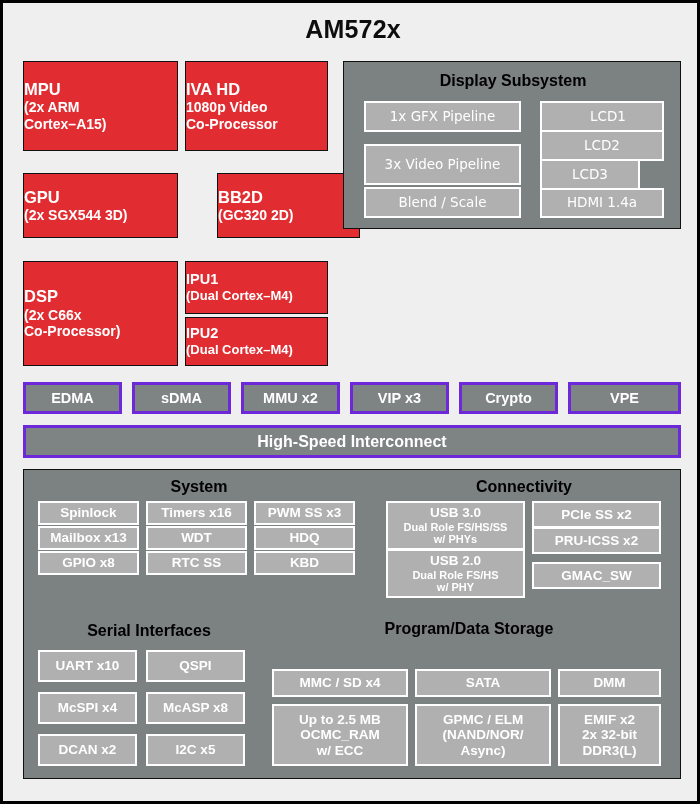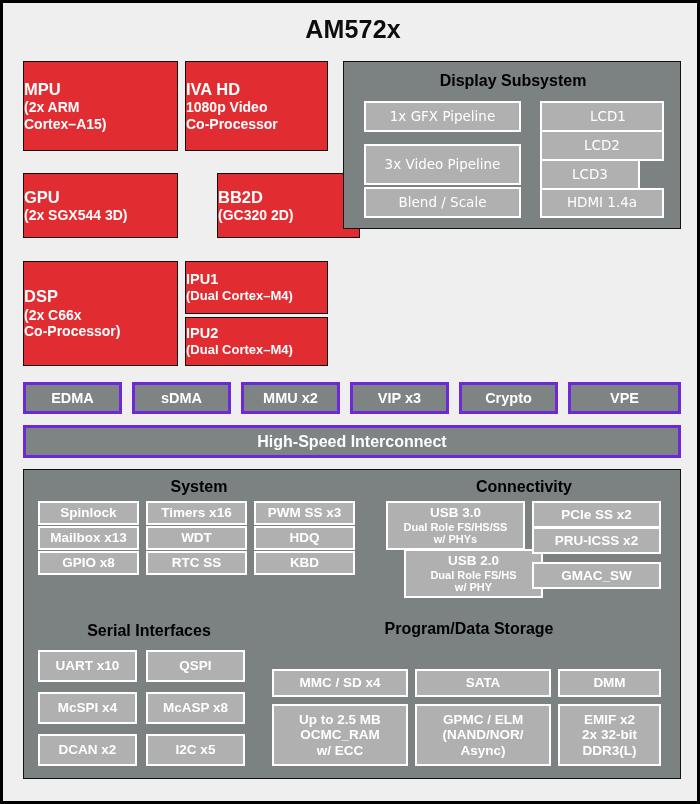--- a/index.html
+++ b/index.html
@@ -162,21 +162,21 @@
     <div class="abs chip" style="left:122px;top:81px;width:101px;height:24px;">RTC SS</div>
     <div class="abs chip" style="left:230px;top:81px;width:101px;height:24px;">KBD</div>
 
     <div class="panel-title" style="left:355px;top:8px;width:290px;">Connectivity</div>
 
     <div class="abs chip" style="left:362px;top:31px;width:139px;height:49px;">
       <div>USB 3.0</div>
       <div class="sub">Dual Role FS/HS/SS</div>
       <div class="sub">w/ PHYs</div>
     </div>
-    <div class="abs chip" style="left:380px;top:79px;width:139px;height:49px;">
+    <div class="abs chip" style="left:362px;top:79px;width:139px;height:49px;">
       <div>USB 2.0</div>
       <div class="sub">Dual Role FS/HS</div>
       <div class="sub">w/ PHY</div>
     </div>
 
     <div class="abs chip" style="left:508px;top:31px;width:129px;height:27px;">PCIe SS x2</div>
     <div class="abs chip" style="left:508px;top:57px;width:129px;height:27px;">PRU-ICSS x2</div>
     <div class="abs chip" style="left:508px;top:92px;width:129px;height:27px;">GMAC_SW</div>
 
     <div class="panel-title" style="left:10px;top:152px;width:230px;">Serial Interfaces</div>

